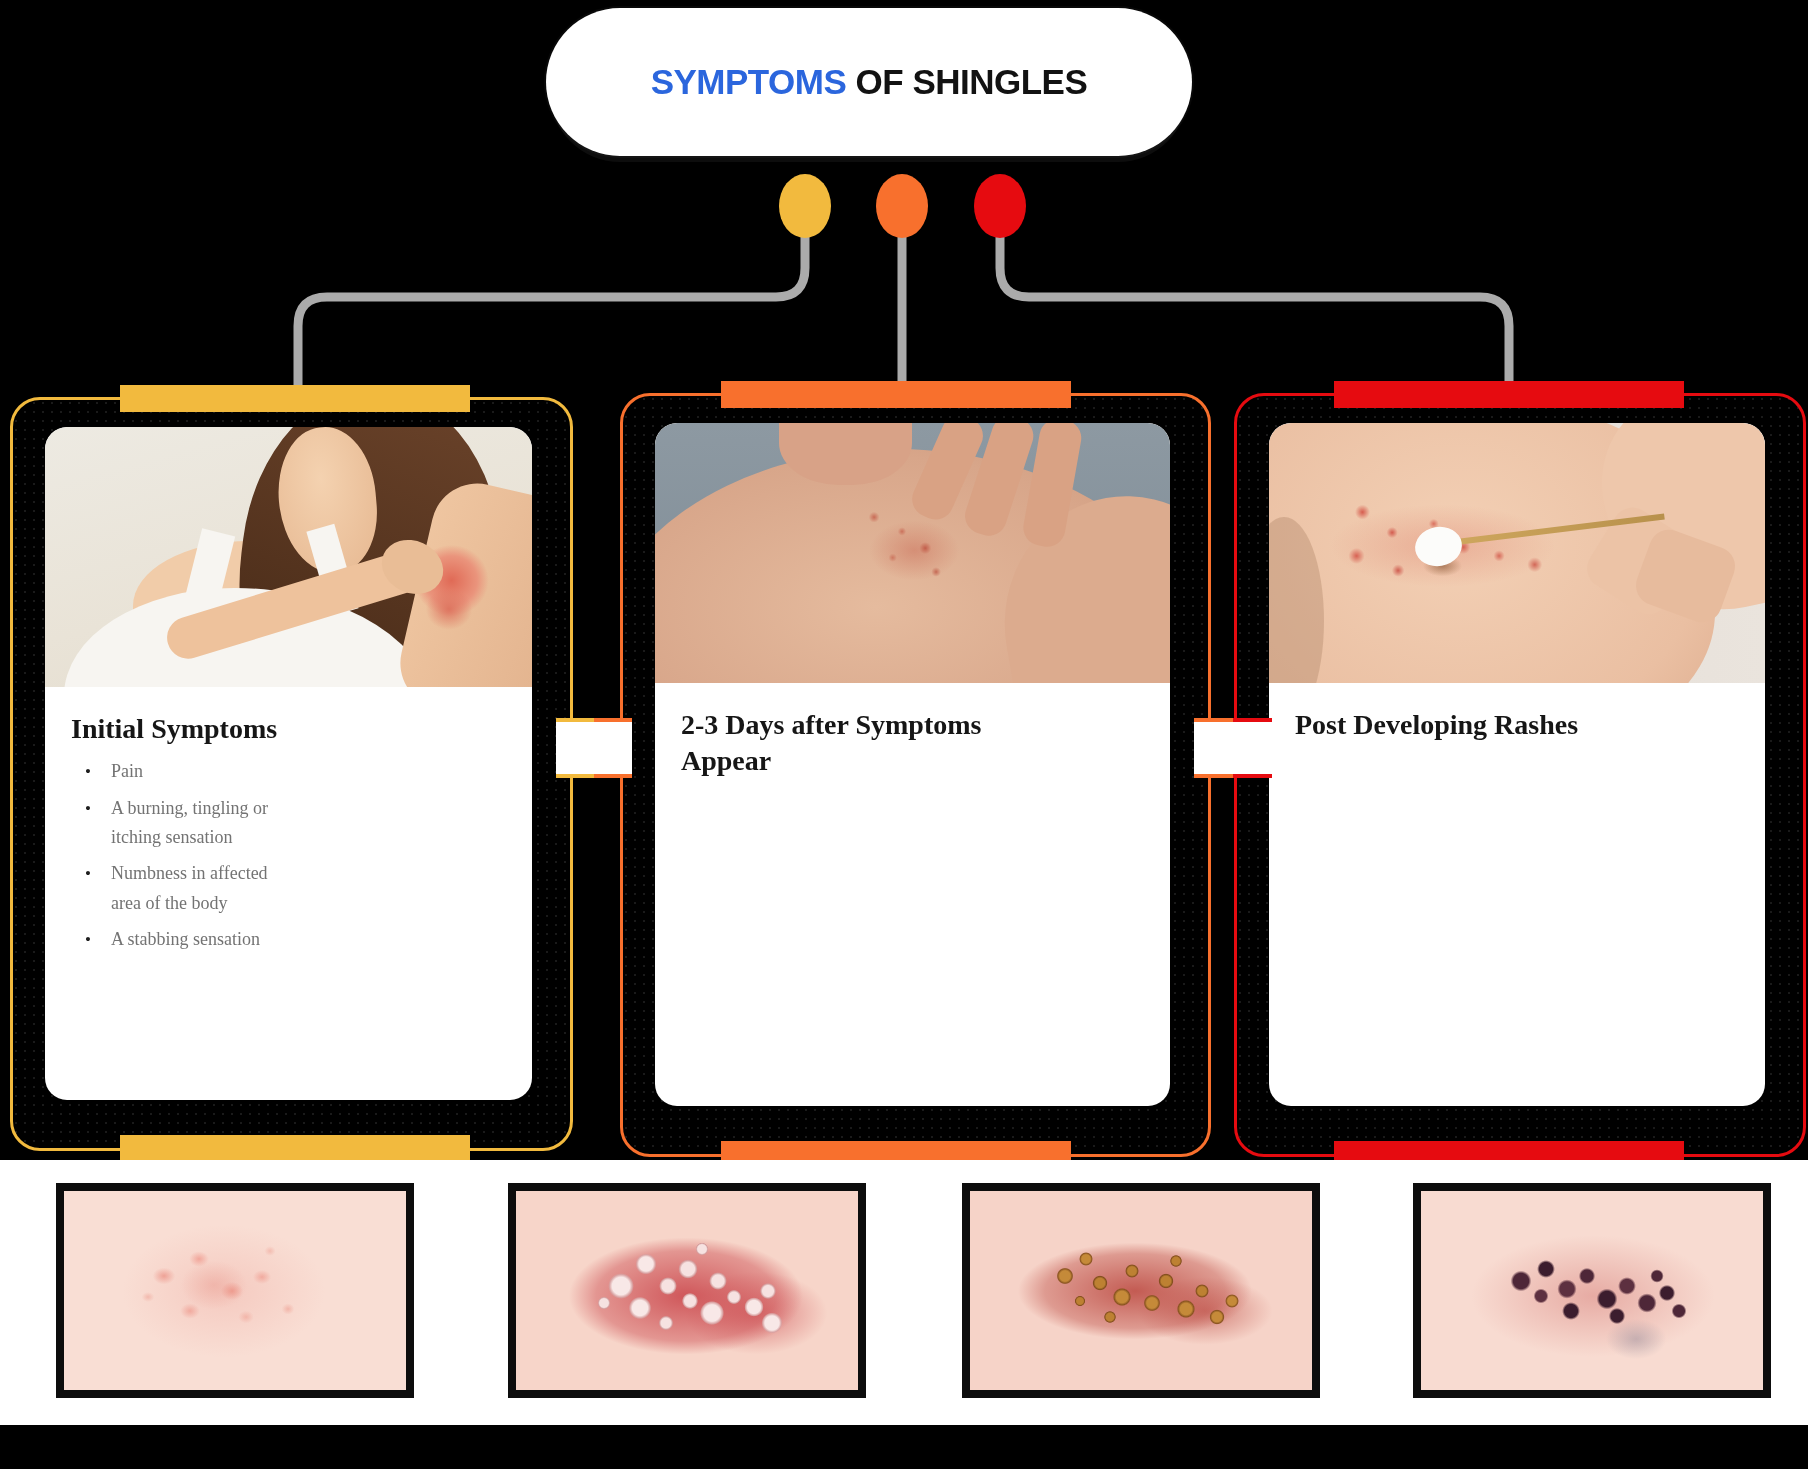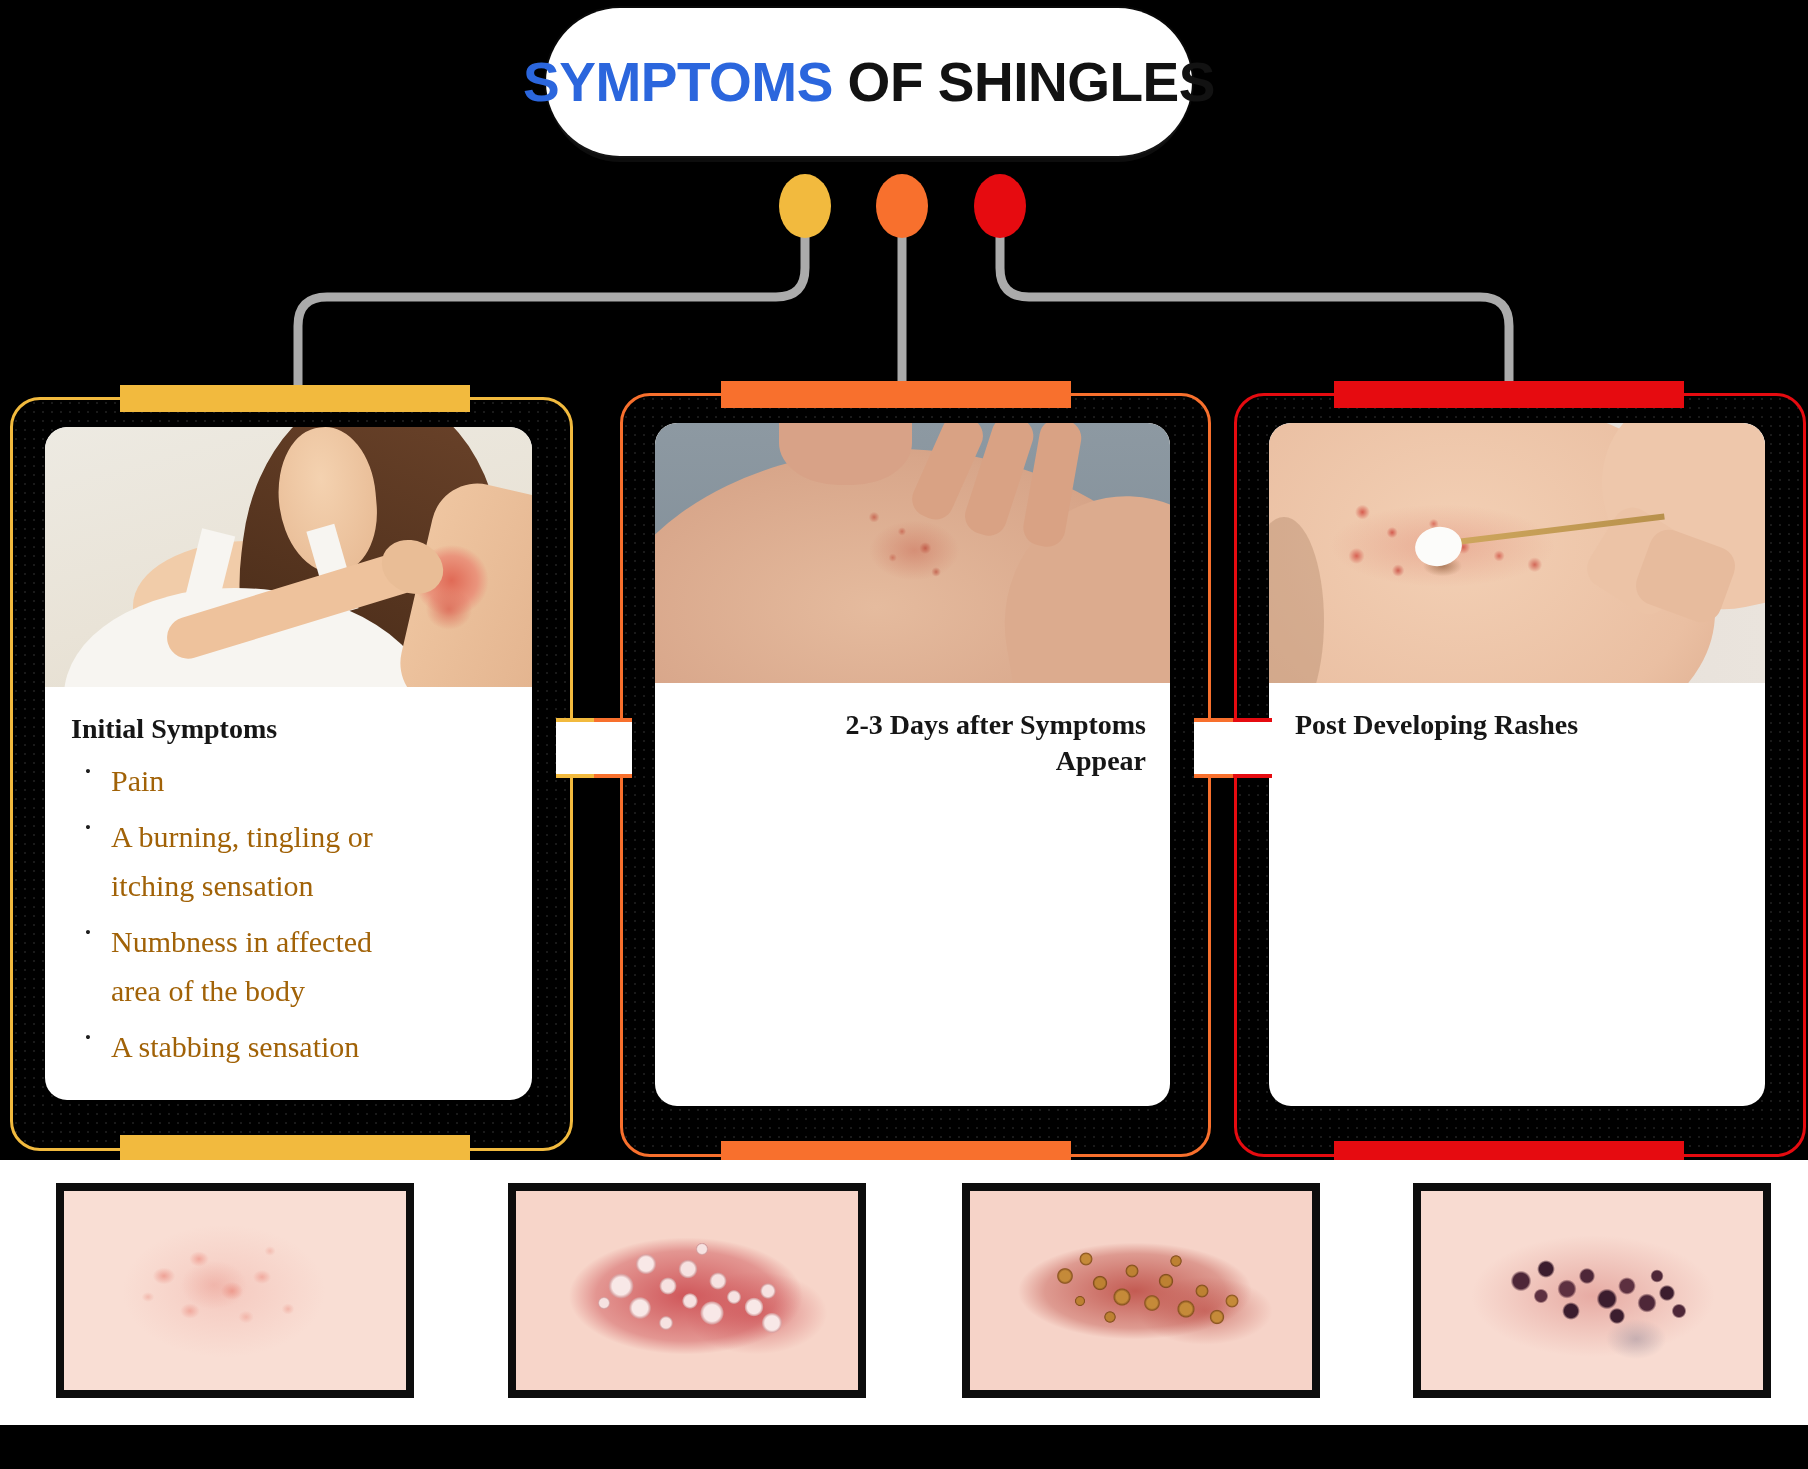--- a/index.html
+++ b/index.html
@@ -7,47 +7,47 @@
        font-family:"Liberation Sans",sans-serif;-webkit-font-smoothing:antialiased;}
   .canvas{position:absolute;inset:0;background:#000;}
 
   
   svg.connectors{position:absolute;left:0;top:0;z-index:1;}
 
   
   .pill{position:absolute;left:546px;top:8px;width:646px;height:148px;background:#fff;
         border-radius:80px;display:flex;align-items:center;justify-content:center;z-index:2;
         box-shadow:0 0 0 2px rgba(255,255,255,.03), 0 10px 0 -4px rgba(255,255,255,.05);}
-  .pill .t{font-size:55px;font-weight:800;letter-spacing:-0.5px;white-space:pre;}
+  .pill .t{font-size:35px;font-weight:800;letter-spacing:-0.5px;white-space:pre;}
   .t-hi{color:#2B66DD;}
   .t-rest{color:#121212;}
 
   
   .card{position:absolute;background:#000;border:3px solid var(--accent);border-radius:30px;z-index:3;
         background-image:radial-gradient(circle 1px at 3px 3px, rgba(255,255,255,.10) 1px, transparent 1.5px);
         background-size:9px 9px;}
   .card1{--accent:#F2BA3E;left:10px;top:397px;width:557px;height:748px;}
-  .card2{--accent:#F8702D;left:620px;top:393px;width:585px;height:758px;text-align:right;}
+  .card2{--accent:#F8702D;left:620px;top:393px;width:585px;height:758px;}
   .card3{--accent:#E60B10;left:1234px;top:393px;width:566px;height:758px;}
 
   .tab{position:absolute;width:350px;height:27px;background:var(--accent);z-index:6;}
   .tab-top{top:-15px;}
   .tab-bottom{bottom:-16px;height:29px;}
   .card1 .tab{left:107px;}
   .card2 .tab{left:98px;}
   .card3 .tab{left:97px;}
 
   .panel{position:absolute;left:32px;right:38px;top:27px;bottom:48px;background:#fff;
          border-radius:22px;overflow:hidden;display:flex;flex-direction:column;}
   .photo{position:relative;height:260px;flex:0 0 auto;overflow:hidden;border-radius:22px 22px 0 0;}
   .photo div{position:absolute;}
   .content{padding:24px 24px 0 26px;font-family:Liberation Serif, serif;}
   .content h2{margin:0 0 10px 0;font-size:28px;font-weight:700;color:#161616;white-space:pre-line;line-height:1.3;}
   ul.bullets{list-style:none;margin:0;padding:0 0 0 10px;}
-  ul.bullets li{position:relative;padding-left:30px;font-size:30px;color:#a16207;
+  ul.bullets li{position:relative;padding-left:30px;font-size:18px;color:#737373;
                 white-space:pre-line;line-height:1.63;margin-bottom:7px;}
   ul.bullets li::before{content:"•";position:absolute;left:4px;top:1px;font-size:17px;color:#1e1e1e;}
   .card2 ul.bullets li{line-height:1.92;}
 
   
   .bridge{position:absolute;top:718px;height:60px;display:flex;z-index:5;}
   .bridge-1{left:556px;width:76px;}
   .bridge-2{left:1194px;width:78px;}
   .bh{flex:1;background:#fff;border-top:4px solid var(--accent);border-bottom:4px solid var(--accent);box-sizing:border-box;}
 

